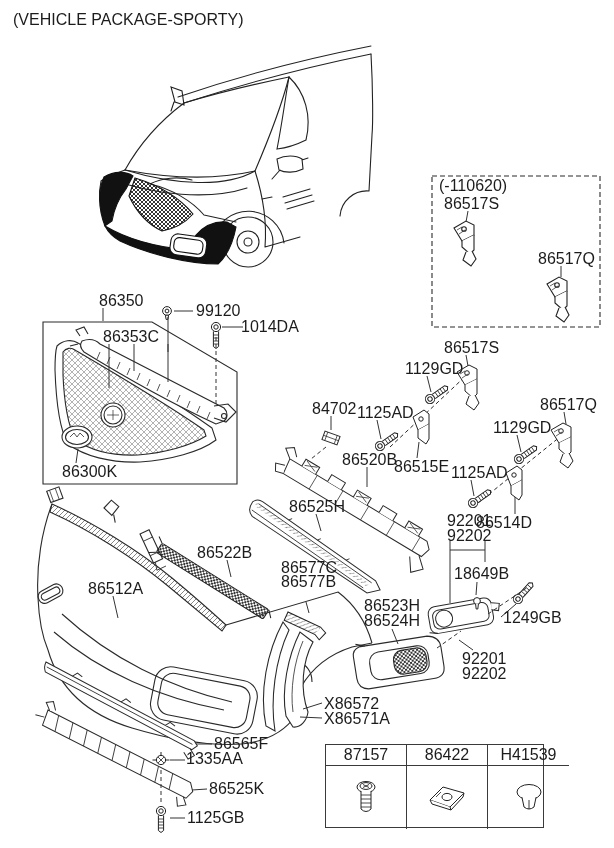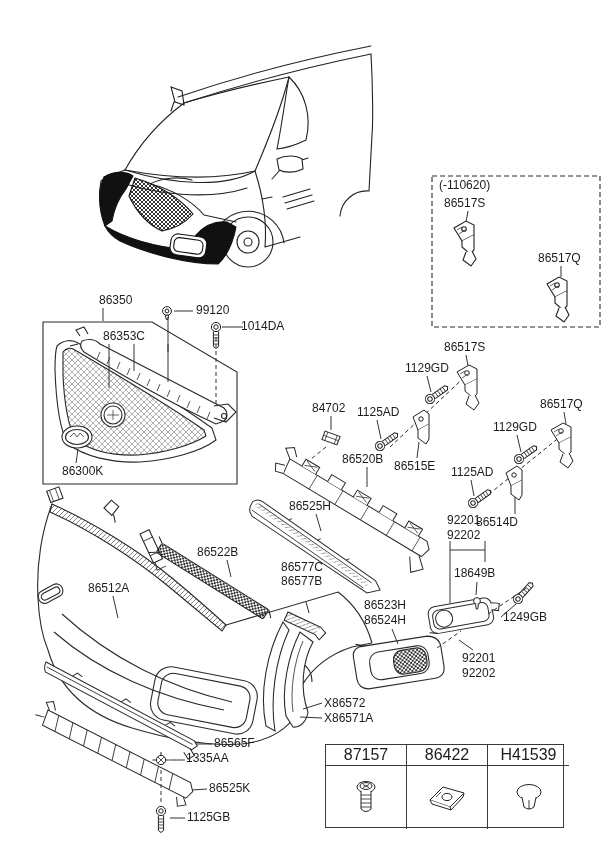--- a/index.html
+++ b/index.html
@@ -1,21 +1,21 @@
 <!DOCTYPE html>
 <html><head>
 <meta charset="utf-8">
 <style>
   html,body{margin:0;padding:0;background:#fff;}
   #canvas{position:relative;width:614px;height:848px;background:#fff;overflow:hidden;
           font-family:"Liberation Sans",sans-serif;color:#1c1c1c;}
   #art{position:absolute;left:0;top:0;}
-  .lb{position:absolute;font-size:12px;line-height:15px;white-space:nowrap;color:#1c1c1c;}
+  .lb{position:absolute;font-size:16px;line-height:15px;white-space:nowrap;color:#1c1c1c;}
   .title{position:absolute;left:13px;top:11px;font-size:16px;color:#1c1c1c;}
-  #fastener-table{position:absolute;left:325px;top:744px;width:239px;height:84px;
+  #fastener-table{position:absolute;left:325px;top:744px;width:219px;height:84px;
       display:grid;grid-template-columns:81px 81px 81px;grid-template-rows:21px 63px;
       border:1.5px solid #3a3a3a;box-sizing:border-box;}
   #fastener-table .cell{border-right:1px solid #3a3a3a;border-bottom:1px solid #3a3a3a;
       display:flex;align-items:center;justify-content:center;box-sizing:border-box;}
   #fastener-table .cell:nth-child(3n){border-right:none;text-align:right;}
   #fastener-table .cell.icon{border-bottom:none;}
   #fastener-table .hd{font-size:16px;}
 </style>
 </head>
 <body>
@@ -268,20 +268,21 @@
 
   <g fill="none" stroke="#333" stroke-width="1" stroke-dasharray="4 3">
     <path d="M216,337 V404"></path>
     <path d="M326,447 L311,459"></path>
     <path d="M488,614 L528,587"></path>
     <path d="M437,648 L461,631"></path>
     <path d="M161,770 V804"></path>
   </g>
 </svg>
 
+<div class="title">(VEHICLE PACKAGE-SPORTY)</div>
 
 <div class="lb" style="left:439px;top:178px">(-110620)</div>
 <div class="lb" style="left:444px;top:196px">86517S</div>
 <div class="lb" style="left:538px;top:251px">86517Q</div>
 
 <div class="lb" style="left:99px;top:293px">86350</div>
 <div class="lb" style="left:196px;top:303px">99120</div>
 <div class="lb" style="left:241px;top:319px">1014DA</div>
 <div class="lb" style="left:103px;top:329px">86353C</div>
 <div class="lb" style="left:62px;top:464px">86300K</div>

